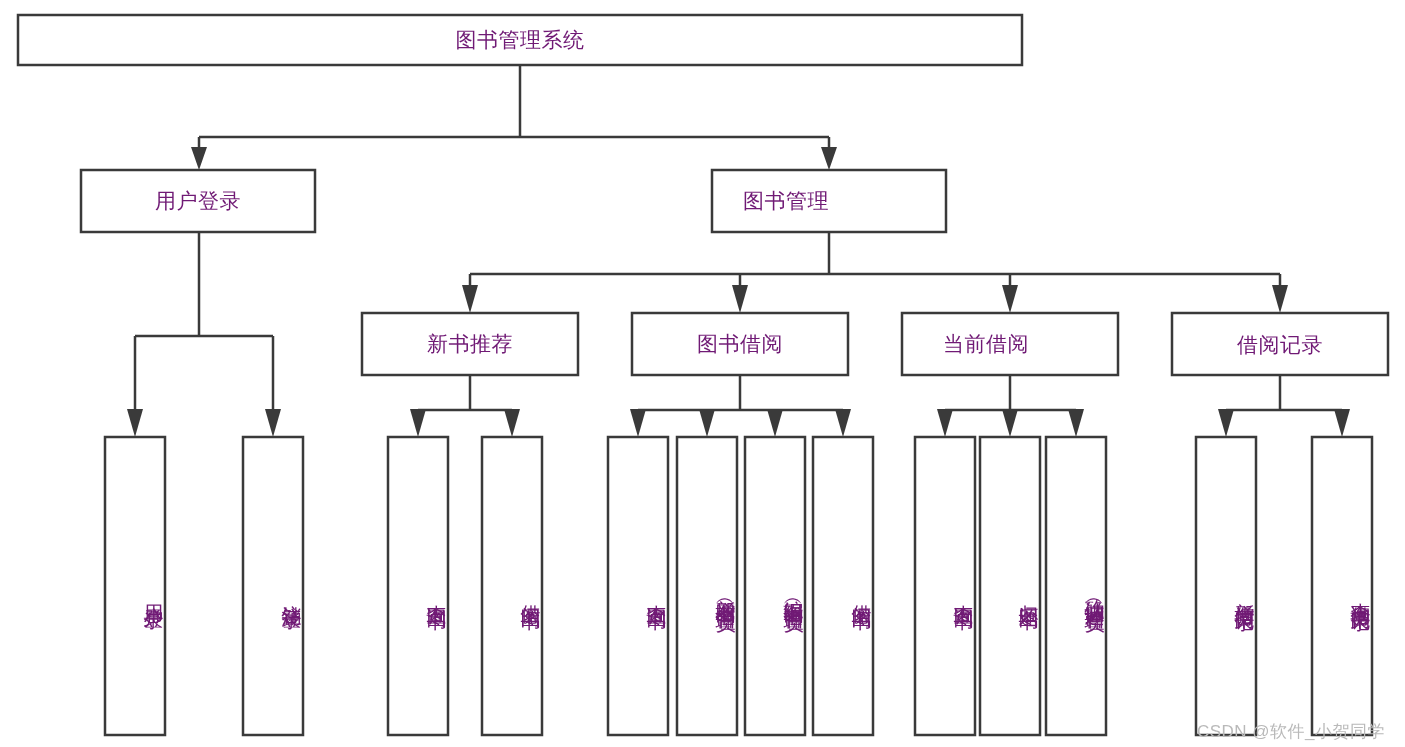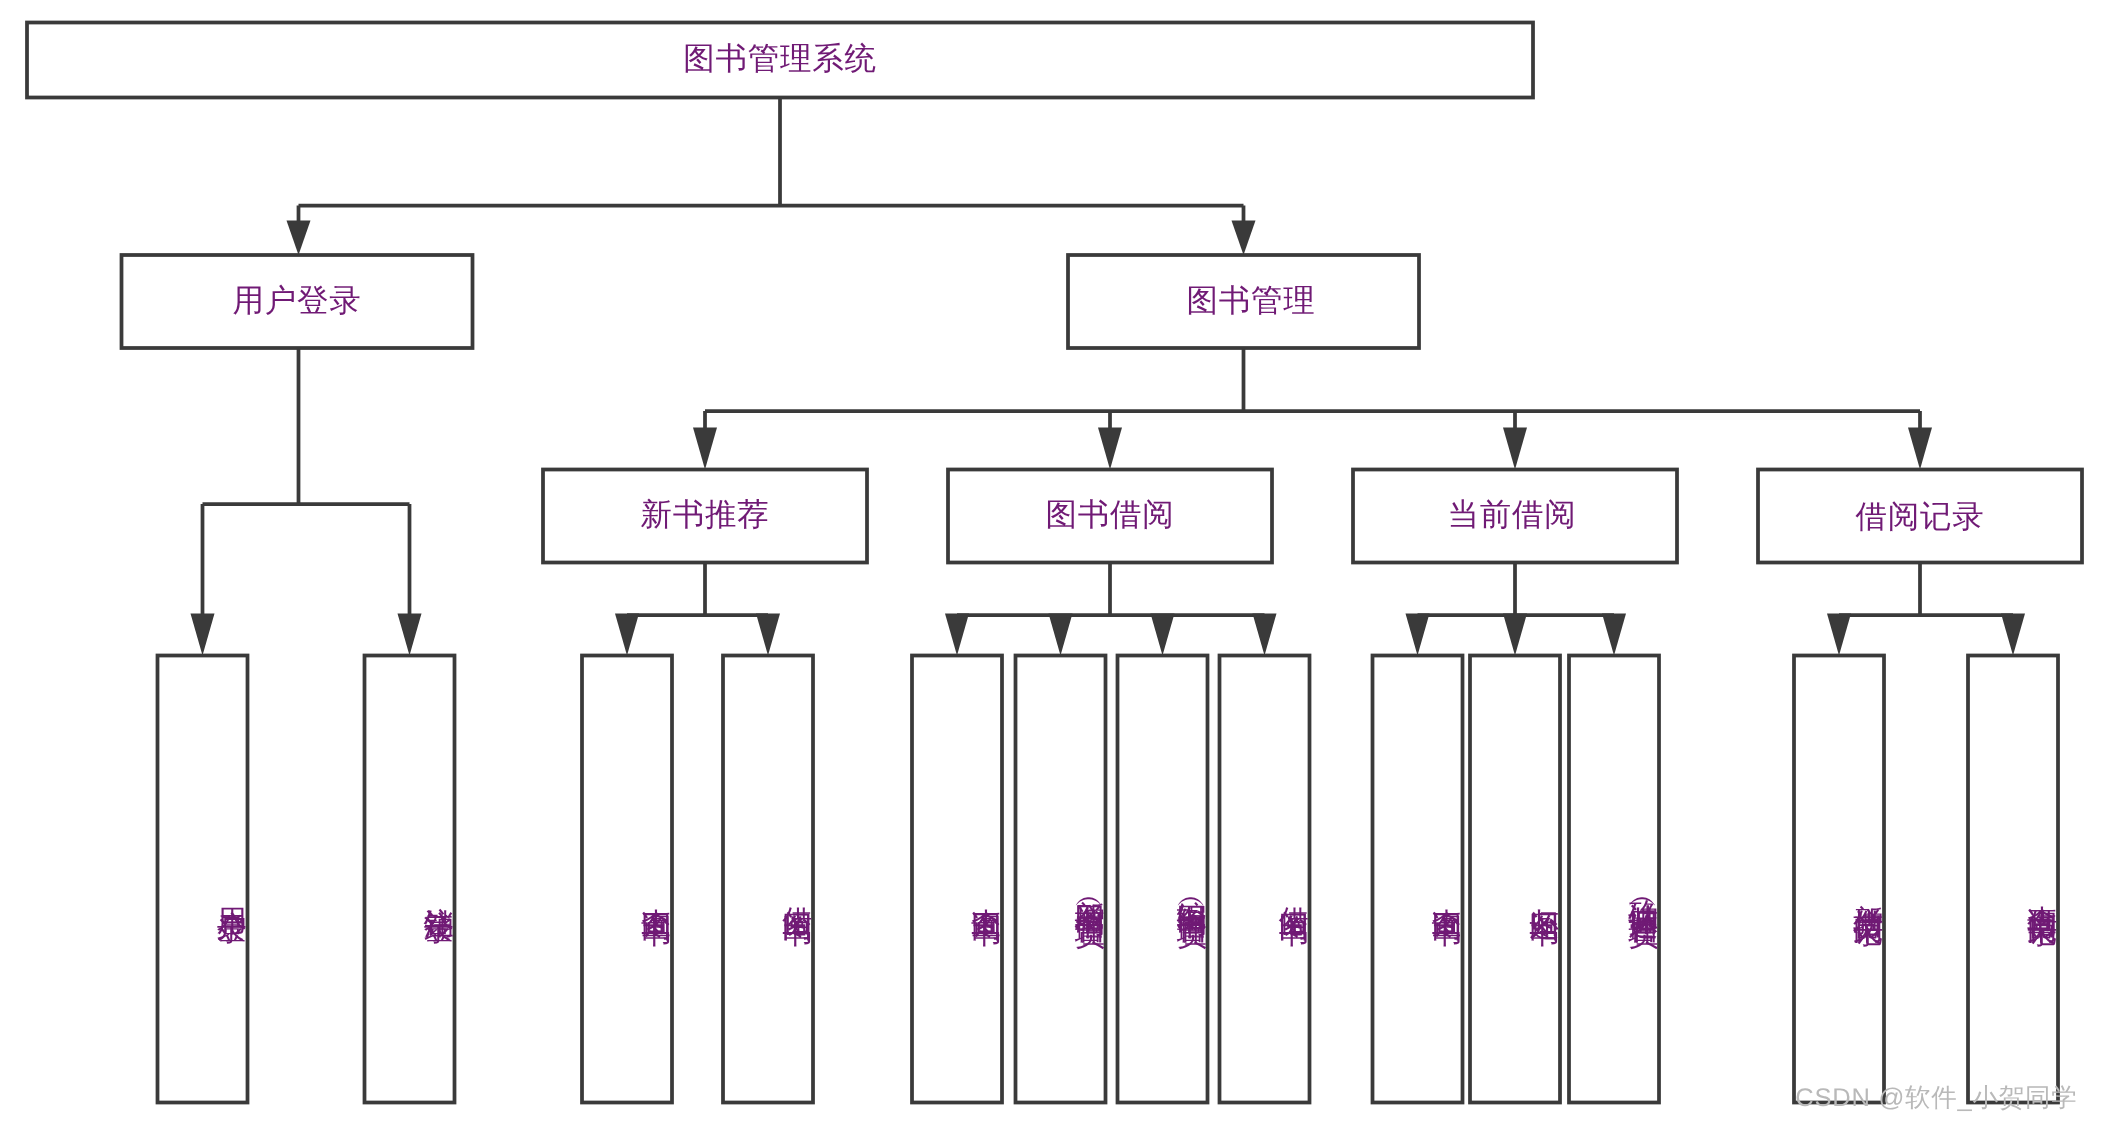--- a/index.html
+++ b/index.html
@@ -186,25 +186,25 @@
     <rect class="node-box" x="980" y="437" width="60" height="298"></rect>
     <rect class="node-box" x="1046" y="437" width="60" height="298"></rect>
 
     <rect class="node-box" x="1196" y="437" width="60" height="298"></rect>
     <rect class="node-box" x="1312" y="437" width="60" height="298"></rect>
   </svg>
 
   <div class="node-label" style="left:18px; top:15px; width:1004px; height:50px;">图书管理系统</div>
 
   <div class="node-label" style="left:81px; top:170px; width:234px; height:62px;">用户登录</div>
-  <div class="node-label" style="left:720px; top:170px; width:228px; height:62px;">图书管理</div>
+  <div class="node-label" style="left:672px; top:170px; width:228px; height:62px;">图书管理</div>
 
   <div class="node-label" style="left:362px; top:313px; width:216px; height:61px;">新书推荐</div>
   <div class="node-label" style="left:632px; top:313px; width:216px; height:62px;">图书借阅</div>
-  <div class="node-label" style="left:900px; top:313px; width:216px; height:62px;">当前借阅</div>
+  <div class="node-label" style="left:878px; top:313px; width:216px; height:62px;">当前借阅</div>
   <div class="node-label" style="left:1172px; top:313px; width:216px; height:64px;">借阅记录</div>
 
   <div class="node-label vertical" style="left:105px; top:437px; width:60px; height:298px;">用户登录</div>
   <div class="node-label vertical" style="left:243px; top:437px; width:60px; height:298px;">注销登录</div>
 
   <div class="node-label vertical" style="left:388px; top:437px; width:60px; height:298px;">查询图书</div>
   <div class="node-label vertical" style="left:482px; top:437px; width:60px; height:298px;">借阅图书</div>
 
   <div class="node-label vertical" style="left:608px; top:437px; width:60px; height:298px;">查询图书</div>
   <div class="node-label vertical" style="left:677px; top:437px; width:60px; height:298px;">新增图书（管理员）</div>

